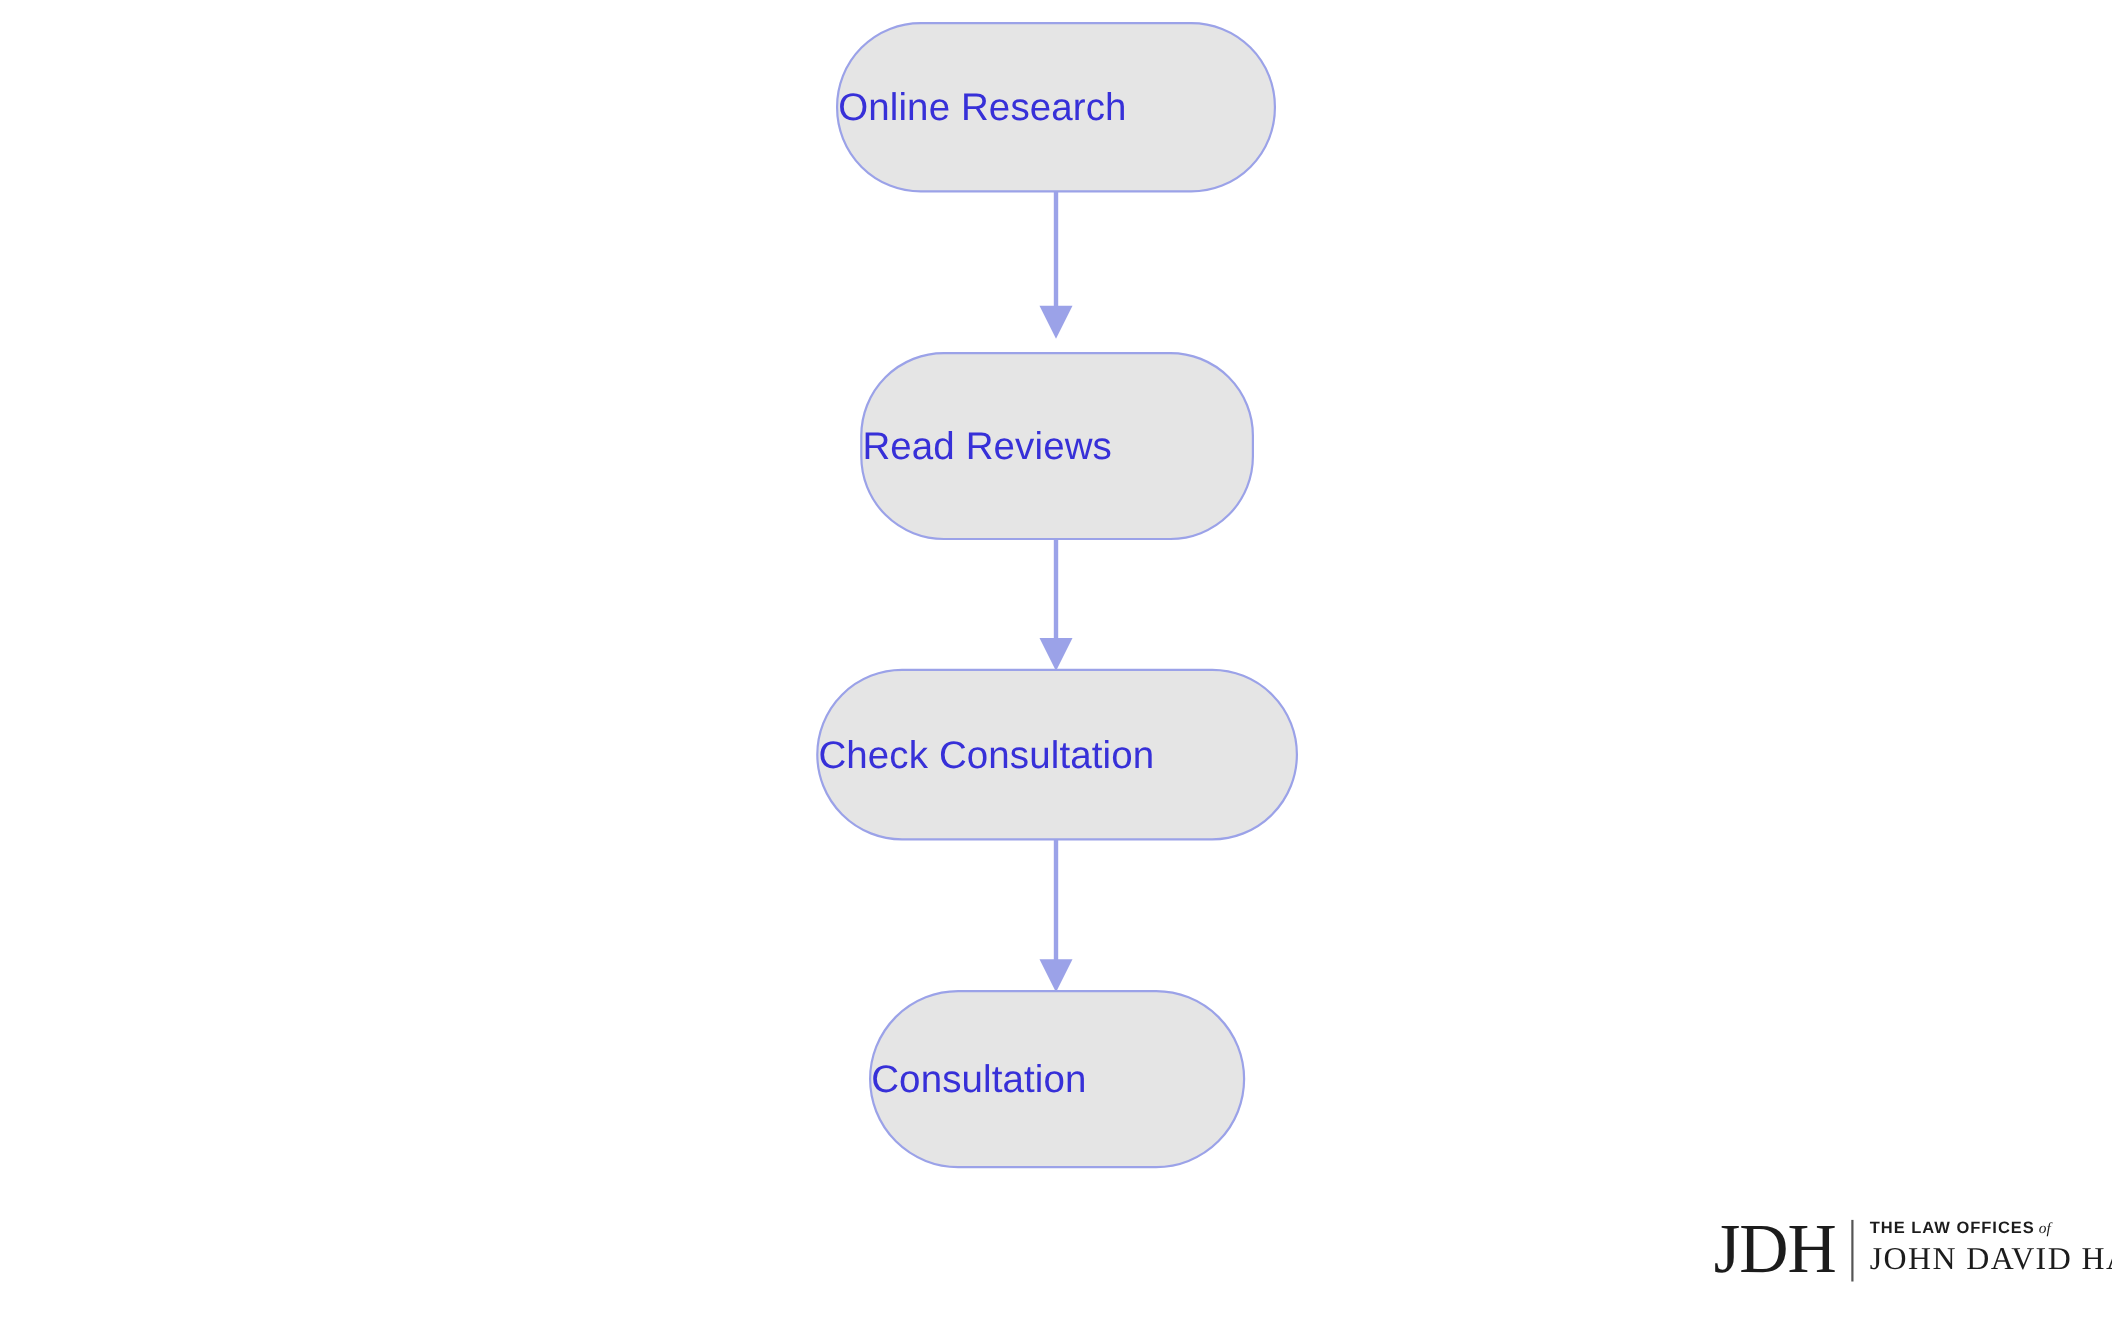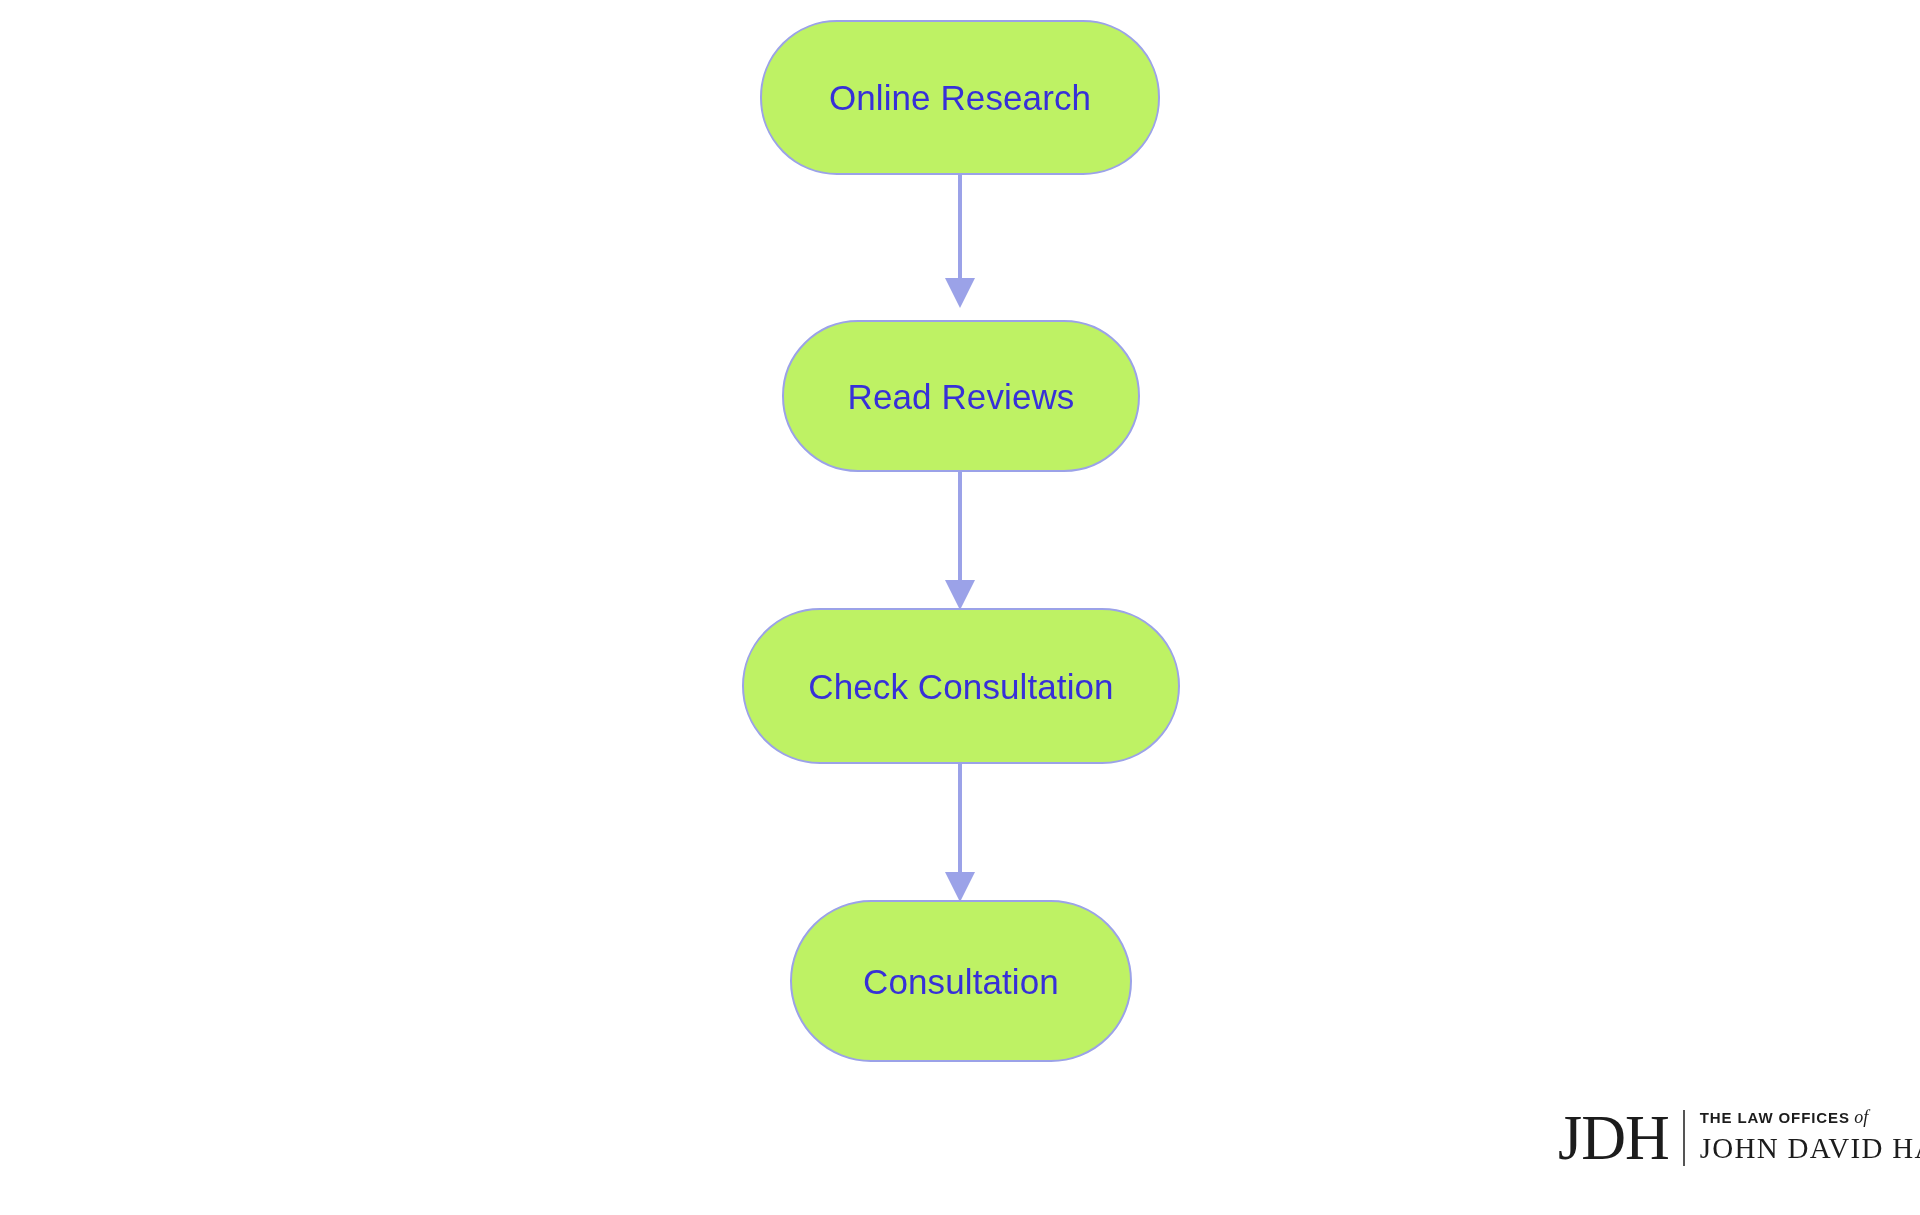--- a/index.html
+++ b/index.html
@@ -25,43 +25,43 @@
     width: 1920px;
     height: 1215px;
   }
 
   
   .flow-node {
     position: absolute;
     box-sizing: border-box;
     display: flex;
     align-items: center;
-    justify-content: center;
-    background: #bef264;
+    justify-content: flex-start;
+    background: #e5e5e5;
     border: 2px solid #9ba2e8;
     border-radius: 78px;
     z-index: 2;
   }
   .flow-node-label {
     color: #3730d8;
     font-family: "Liberation Sans", sans-serif;
     font-size: 35px;
     font-weight: 400;
     line-height: 1;
     letter-spacing: 0.1px;
     white-space: nowrap;
     text-align: center;
   }
 
   #node-online-research {
     left: 760px;  top: 20px;   width: 400px; height: 155px;
     border-radius: 77px;
   }
   #node-read-reviews {
-    left: 782px;  top: 320px;  width: 358px; height: 152px;
+    left: 782px;  top: 320px;  width: 358px; height: 171px;
     border-radius: 76px;
   }
   #node-check-credentials {
     left: 742px;  top: 608px;  width: 438px; height: 156px;
     border-radius: 78px;
   }
   #node-consultation {
     left: 790px;  top: 900px;  width: 342px; height: 162px;
     border-radius: 81px;
   }
@@ -136,21 +136,21 @@
     font-weight: 700;
     letter-spacing: 0.9px;
     color: #1c1c1c;
     line-height: 1.1;
     white-space: nowrap;
   }
   #logo-tagline-of {
     font-family: "Liberation Serif", serif;
     font-style: italic;
     font-weight: 400;
-    font-size: 18px;
+    font-size: 14px;
     letter-spacing: 0;
   }
   #logo-firm-name {
     font-family: "Liberation Serif", serif;
     font-size: 29px;
     font-weight: 400;
     letter-spacing: 1.3px;
     color: #1c1c1c;
     line-height: 1.15;
     margin-top: 4px;

